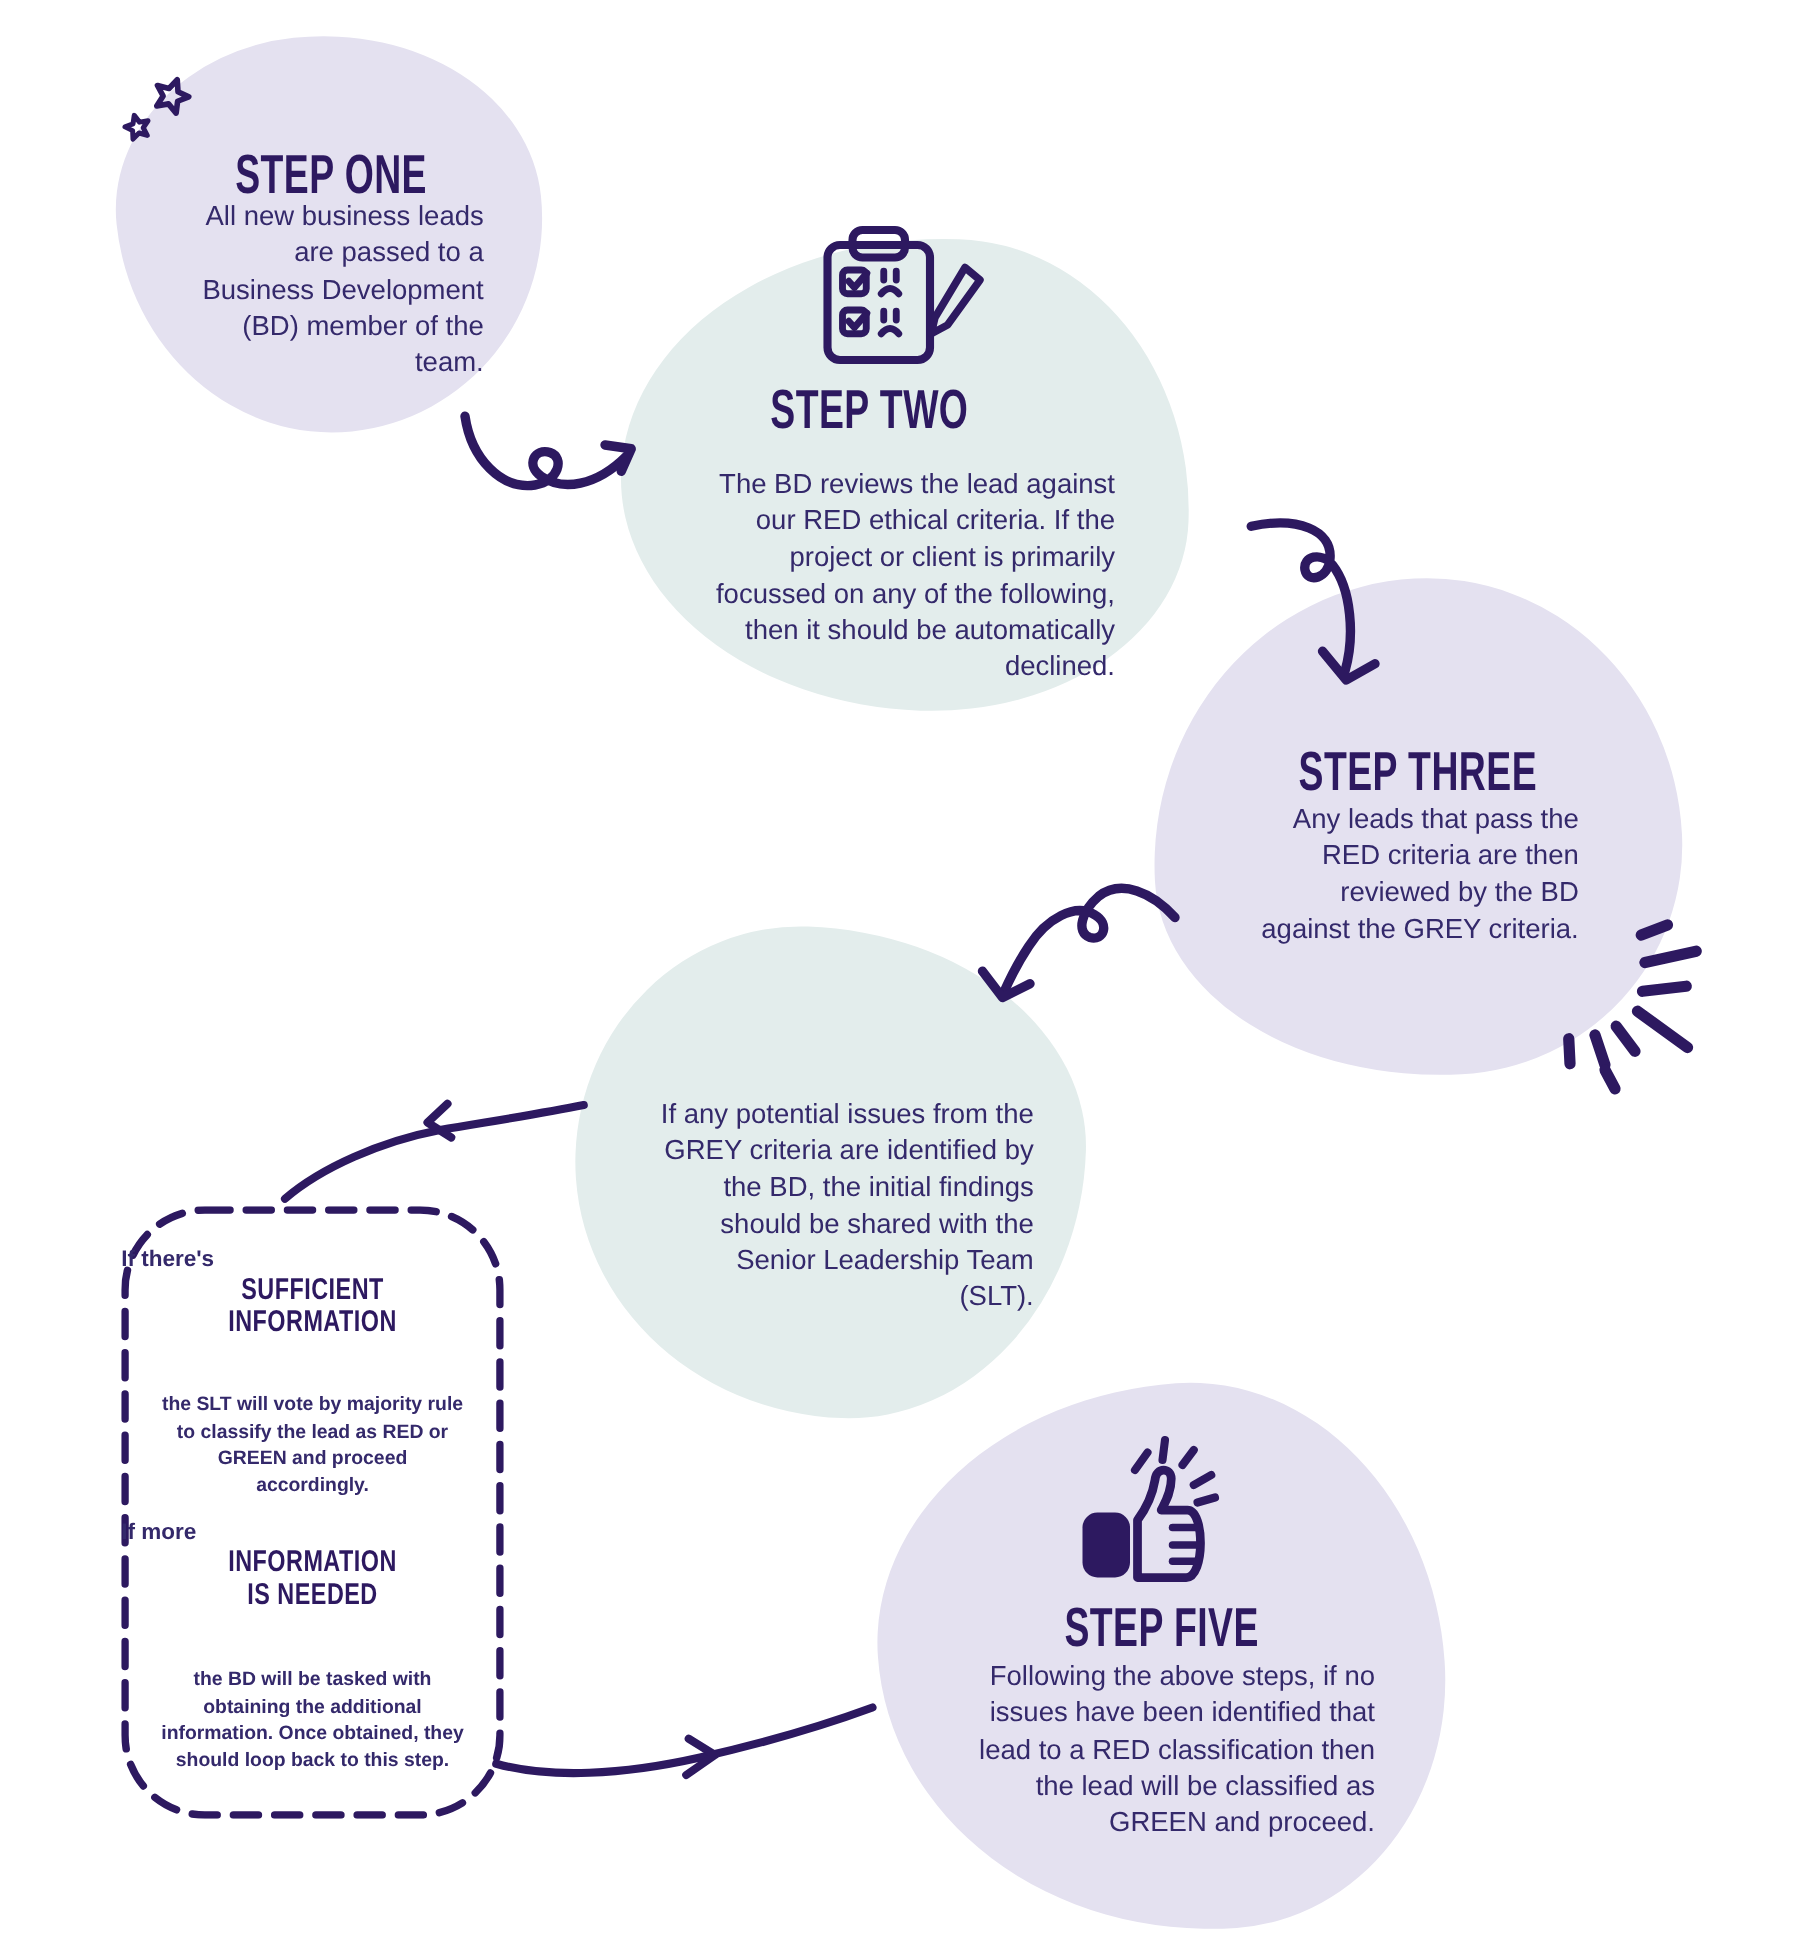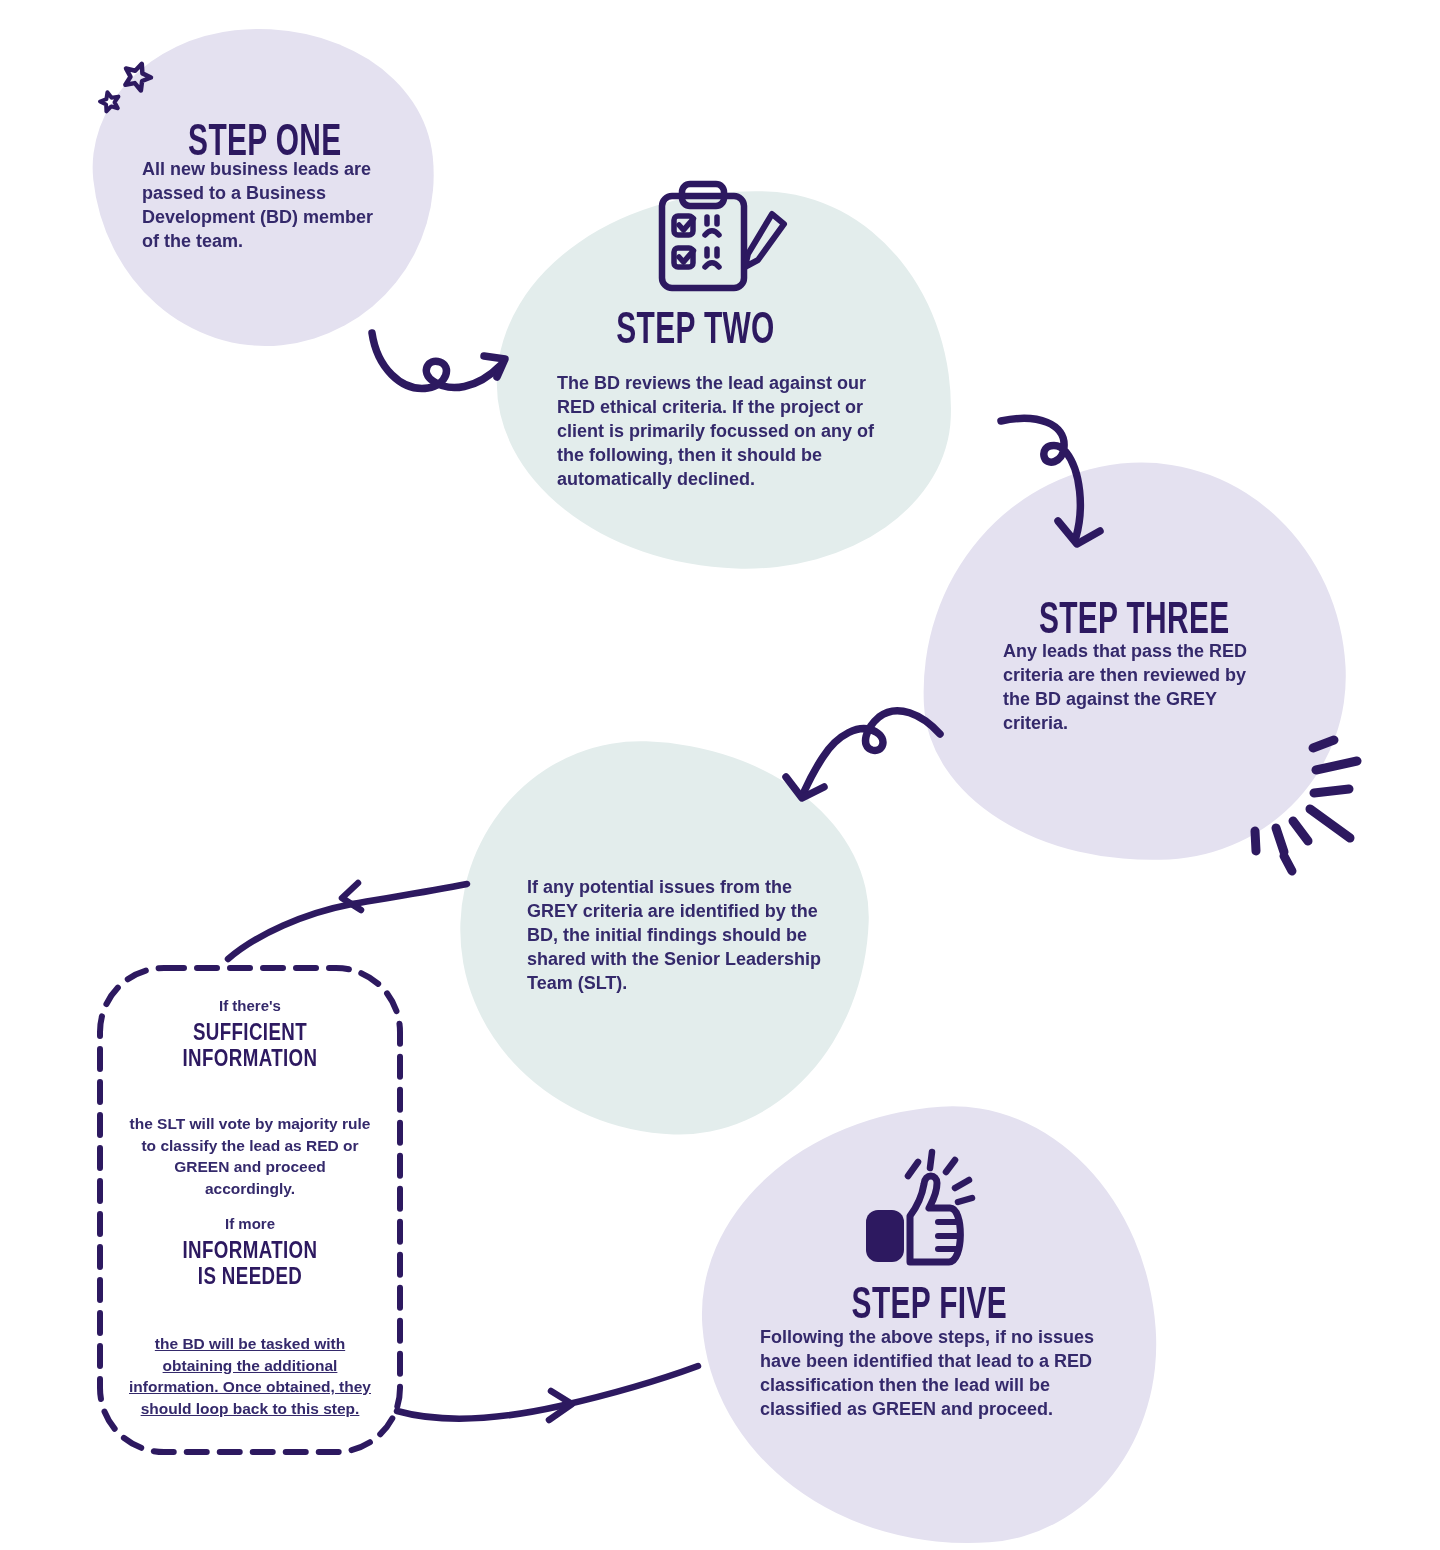--- a/index.html
+++ b/index.html
@@ -26,42 +26,42 @@
   .blob5{left:703px;top:1108px;width:452px;height:438px;border-radius:56% 44% 40% 60% / 46% 54% 46% 54%;transform:rotate(-4deg);}
 
   .title{position:absolute;z-index:2;text-align:center;color:var(--ink);font-size:44px;font-weight:700;line-height:1;}
   .title .cond{display:inline-block;white-space:nowrap;transform:scaleX(0.68);transform-origin:50% 50%;letter-spacing:0.5px;}
   .t1{left:95px;top:118px;width:340px;}
   .t2{left:468px;top:306px;width:455px;}
   .t3{left:922px;top:596px;width:425px;}
   .t4{left:460px;top:833px;width:410px;}
   .t5{left:703px;top:1281px;width:452px;}
 
-  .body{position:absolute;z-index:2;text-align:left;color:var(--text);font-weight:700;font-size:18px;line-height:1.33;}
+  .body{position:absolute;z-index:2;text-align:right;color:var(--text);font-weight:400;font-size:22px;line-height:1.33;}
   .p1{left:142px;top:158px;width:245px;}
   .p2{left:557px;top:348px;width:335px;margin-top:24px;}
   .p3{left:1003px;top:640px;width:260px;}
   .p4{left:527px;top:876px;width:300px;}
   .p5{left:760px;top:1326px;width:340px;}
 
   .icon-svg{position:absolute;z-index:2;color:var(--ink);}
   .icon-clipboard{left:648px;top:180px;}
   .icon-thumb{left:852px;top:1148px;}
 
   .overlay{position:absolute;z-index:1;left:0;top:0;pointer-events:none;color:var(--ink);}
   .stroke{stroke:currentColor;fill:none;stroke-linecap:round;stroke-linejoin:round;}
 
   .decision{position:absolute;z-index:2;left:97px;top:965px;width:306px;height:490px;}
   .decision svg.border{position:absolute;left:0;top:0;color:var(--ink);}
-  .decision .intro{position:absolute;width:100%;text-align:center;color:var(--text);font-weight:700;font-size:15px;}
+  .decision .intro{position:absolute;width:100%;text-align:left;color:var(--text);font-weight:700;font-size:18px;}
   .decision .cond-heading{position:absolute;left:53px;width:200px;text-align:center;color:var(--ink);
     font-weight:700;font-size:24px;line-height:1.1;transform:scaleX(0.78);transform-origin:50% 50%;letter-spacing:0.5px;}
   .decision .dbody{position:absolute;left:30px;width:246px;text-align:center;color:var(--text);font-weight:700;font-size:15.5px;line-height:1.4;margin-top:20px;}
   .intro-a{top:32px;}  .heading-a{top:54px;}  .body-a{top:128px;}
-  .intro-b{top:250px;} .heading-b{top:272px;} .body-b{top:348px;text-decoration:underline;}
+  .intro-b{top:250px;} .heading-b{top:272px;} .body-b{top:348px;}
 </style>
 </head>
 <body>
 
 <div class="canvas">
 
   <div class="blob lav blob1"></div>
   <div class="blob teal blob2"></div>
   <div class="blob lav blob3"></div>
   <div class="blob teal blob4"></div>

